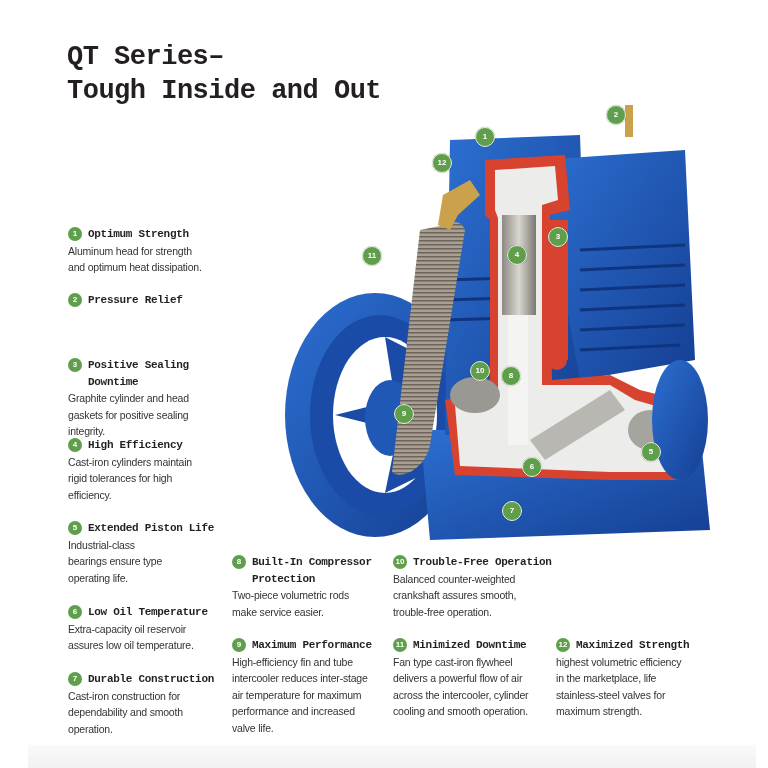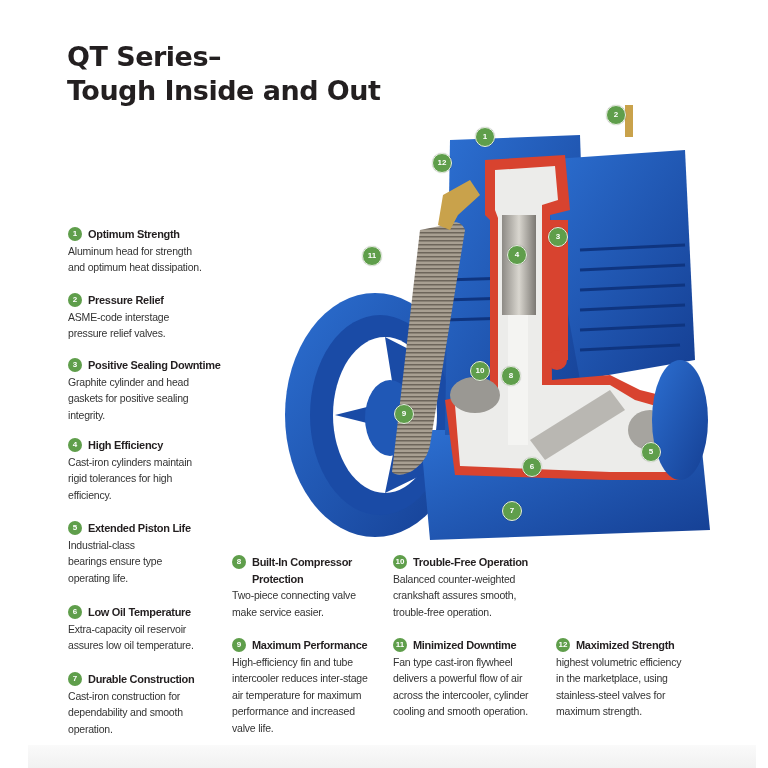--- a/index.html
+++ b/index.html
@@ -11,32 +11,32 @@
   }
   .bottom-band {
     position:absolute; left:28px; top:745px; width:728px; height:23px;
     background:linear-gradient(#fafafa,#f1f1f1);
   }
   .title {
     position:absolute; left:67px; top:40px; margin:0;
     font-family:"DejaVu Sans", sans-serif; font-weight:bold;
     font-size:27px; line-height:34px; color:#231f20; letter-spacing:-0.5px;
   }
-  .title span { display:block; }
+  .title span { display:block;font-family:Liberation Mono, monospace; }
   .feature { position:absolute; width:170px; }
   .feature .head { display:flex; align-items:flex-start; }
   .badge {
     flex:0 0 auto;
     width:14px; height:14px; border-radius:50%;
     background:#5f9e4b; color:#fff;
     font-size:8px; font-weight:bold; line-height:14px; text-align:center;
     margin-right:6px; margin-top:1px;
   }
   .feature .name {
-    font-family:Liberation Sans, sans-serif;
+    font-family:Liberation Mono, monospace;
     font-weight:bold; font-size:11px; line-height:16.5px; color:#231f20;
     letter-spacing:-0.3px;
   }
   .feature .desc {
     font-size:10.5px; line-height:16.5px; color:#333;
     letter-spacing:-0.2px;
   }
   .img-wrap { position:absolute; left:280px; top:100px; width:440px; height:450px; }
   .marker {
     position:absolute; width:18px; height:18px; border-radius:50%;
@@ -63,24 +63,20 @@
   <div class="desc">
       <div>Aluminum head for strength</div>
       <div>and optimum heat dissipation.</div>
     </div>
 </div>
 <div class="feature" style="left:68px;top:292px;">
   <div class="head">
       <span class="badge">2</span>
       <span class="name">Pressure Relief</span>
     </div>
-  <div class="desc">
-      <div>ASME-code interstage</div>
-      <div>pressure relief valves.</div>
-    </div>
 </div>
 <div class="feature" style="left:68px;top:357px;">
   <div class="head">
       <span class="badge">3</span>
       <span class="name">Positive Sealing Downtime</span>
     </div>
   <div class="desc">
       <div>Graphite cylinder and head</div>
       <div>gaskets for positive sealing</div>
       <div>integrity.</div>
@@ -132,21 +128,21 @@
 
 <div class="feature" style="left:232px;top:554px;">
   <div class="head">
       <span class="badge">8</span>
       <span class="name">
         <div>Built-In Compressor</div>
         <div>Protection</div>
       </span>
     </div>
   <div class="desc">
-      <div>Two-piece connecting valve</div>
+      <div>Two-piece volumetric rods</div>
       <div>make service easier.</div>
     </div>
 </div>
 <div class="feature" style="left:232px;top:637px;width:175px;">
   <div class="head">
       <span class="badge">9</span>
       <span class="name">Maximum Performance</span>
     </div>
   <div class="desc">
       <div>High-efficiency fin and tube</div>
@@ -179,21 +175,21 @@
       <div>cooling and smooth operation.</div>
     </div>
 </div>
 <div class="feature" style="left:556px;top:637px;width:175px;">
   <div class="head">
       <span class="badge">12</span>
       <span class="name">Maximized Strength</span>
     </div>
   <div class="desc">
       <div>highest volumetric efficiency</div>
-      <div>in the marketplace, using</div>
+      <div>in the marketplace, life</div>
       <div>stainless-steel valves for</div>
       <div>maximum strength.</div>
     </div>
 </div>
 
 <div class="img-wrap" aria-label="Cutaway illustration of QT Series two-stage air compressor pump">
   <svg width="440" height="450" viewBox="0 0 440 450">
     <defs>
       <linearGradient id="blue" x1="0" y1="0" x2="1" y2="1">
         <stop offset="0" stop-color="#2c6fd1"></stop>

